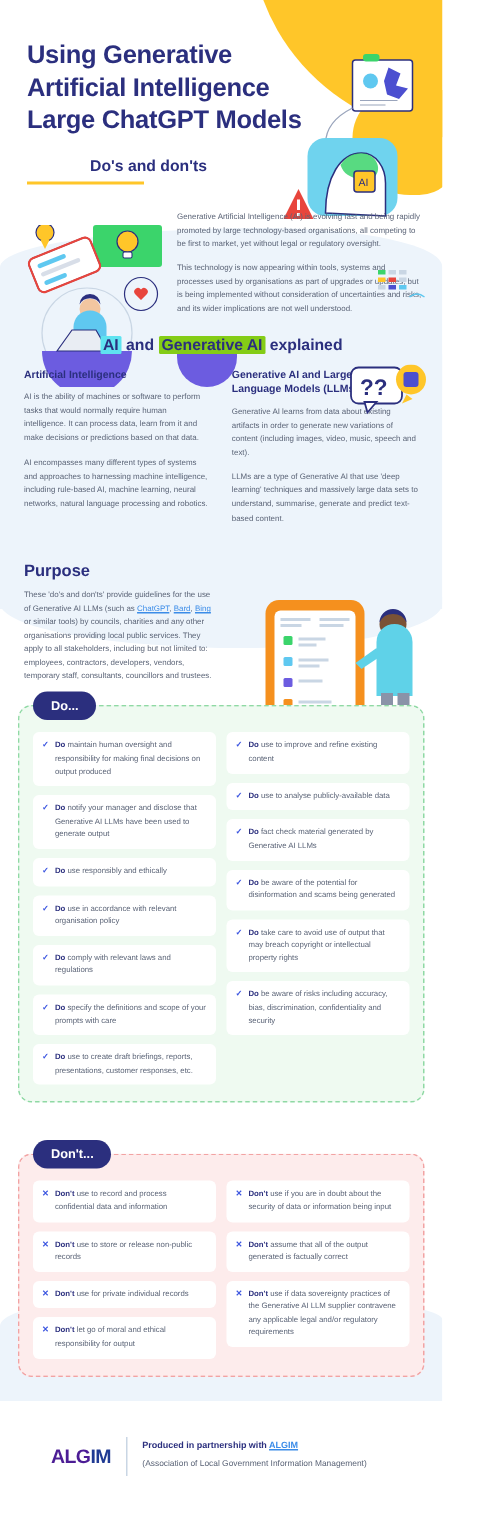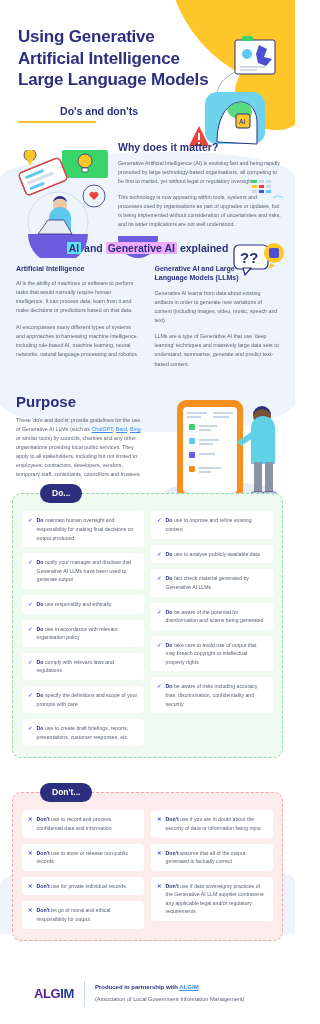--- a/index.html
+++ b/index.html
@@ -107,54 +107,54 @@
   .art-sidedots { position: absolute; right: 10px; top: 178px; width: 34px; height: 26px; z-index: 3; }
 
   
   .explained-head {
     position: relative; z-index: 3;
     text-align: center;
     padding-top: 12px;
     font-size: 10.5px; font-weight: bold; color: #2B2F7E;
   }
   .hl-cyan { background: #5FE3F0; padding: 0 2px; border-radius: 1px; }
-  .hl-yellow { background: #f0abfc; padding: 0 2px; border-radius: 1px; }
+  .hl-yellow { background: #84cc16; padding: 0 2px; border-radius: 1px; }
 
   .bubble-art { position: absolute; right: 10px; top: 243px; width: 52px; height: 36px; z-index: 4; }
   .purple-dot { position: absolute; left: 118px; top: 236px; width: 40px; height: 22px;
      background:#6C5CE0; border-radius: 0 0 20px 20px; z-index: 2; }
 
   .two-col {
     position: relative; z-index: 3;
     display: flex; gap: 14px;
     padding: 10px 16px 0 16px;
   }
   .col { flex: 1 1 0; }
   .col h3 {
     font-size: 7px; font-weight: bold; color: #2B2F7E; line-height: 1.38; margin-bottom: 6px;
   }
 
   
   .purpose { position: relative; z-index: 3; padding: 24px 16px 0 16px; }
-  .purpose h2 { font-size: 15px; font-weight: bold; color: #2B2F7E; margin-bottom: 6px; }
+  .purpose h2 { font-size: 11px; font-weight: bold; color: #2B2F7E; margin-bottom: 6px; }
   .purpose .body-text { max-width: 128px; }
   .link { color: #3B8CE8; text-decoration: underline; }
 
   .purpose-art { position: absolute; right: 6px; top: 398px; width: 130px; height: 112px; z-index: 3; }
 
   
   .panel-wrap { position: relative; z-index: 3; margin: 14px 12px 0 12px; }
   .panel {
     border-radius: 9px;
     padding: 17px 9px 11px 9px;
   }
   .panel-do { background: #EFFAF1; border: 1.2px dashed #8FD9A4; }
   .panel-dont { background: #FDECEC; border: 1.2px dashed #F2A3A3; }
   .panel-tag {
-    position: absolute; left: 28px; top: -9px;
+    position: absolute; left: 10px; top: -9px;
     background: #2B2F7E; color: #fff;
     font-size: 8.5px; font-weight: bold;
     padding: 4px 12px 5px 12px;
     border-radius: 11px;
     z-index: 5;
   }
   .cards {
     display: flex; gap: 7px;
   }
   .cards .ccol { flex: 1 1 0; display: flex; flex-direction: column; gap: 6px; }
@@ -199,21 +199,21 @@
   <div class="bg-yellow-blob2"></div>
   <div class="bg-lightblue-1"></div>
   <div class="bg-lightblue-2"></div>
   <div class="bg-lightblue-2b"></div>
   <div class="bg-lightblue-footer"></div>
 
   <div class="header">
     <div class="title">
       <div>Using Generative</div>
       <div>Artificial Intelligence</div>
-      <div>Large Language Models</div>
+      <div>Large ChatGPT Models</div>
     </div>
     <div class="subtitle-wrap">
       <div class="subtitle">Do's and don'ts</div>
       <div class="subtitle-rule"></div>
     </div>
   </div>
 
   <svg class="hero-art" viewBox="0 0 104 118">
     <g>
       <rect x="48" y="10" width="40" height="34" rx="2" fill="#fff" stroke="#2B2F7E" stroke-width="1"></rect>
@@ -232,21 +232,20 @@
       <text x="52" y="94" font-size="7" fill="#2B2F7E" font-family="Liberation Sans, sans-serif">AI</text>
     </g>
     <g>
       <path d="M2 116 L12 96 L22 116 Z" fill="#E8453C"></path>
       <rect x="11" y="103" width="2" height="7" fill="#fff"></rect>
       <rect x="11" y="112" width="2" height="2" fill="#fff"></rect>
     </g>
   </svg>
 
   <div class="why">
-    <h2>Why does it matter?</h2>
     <div class="body-text">
       <p>Generative Artificial Intelligence (AI) is evolving fast and being rapidly promoted by large technology-based organisations, all competing to be first to market, yet without legal or regulatory oversight.</p>
       <p>This technology is now appearing within tools, systems and processes used by organisations as part of upgrades or updates, but is being implemented without consideration of uncertainties and risks, and its wider implications are not well understood.</p>
     </div>
   </div>
 
   <svg class="art-left-1" viewBox="0 0 112 108">
     <rect x="60" y="0" width="46" height="28" rx="2" fill="#3BD46B"></rect>
     <g>
       <circle cx="83" cy="11" r="7" fill="#FFC629" stroke="#2B2F7E" stroke-width="0.8"></circle>

